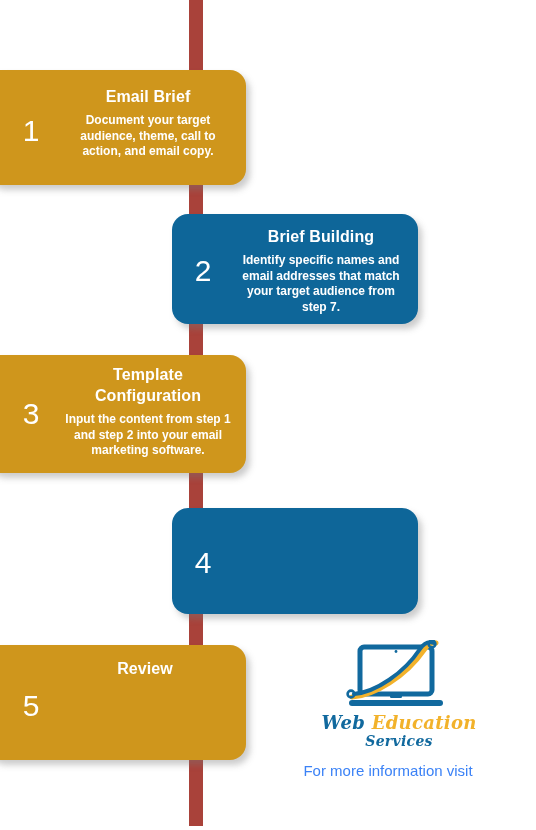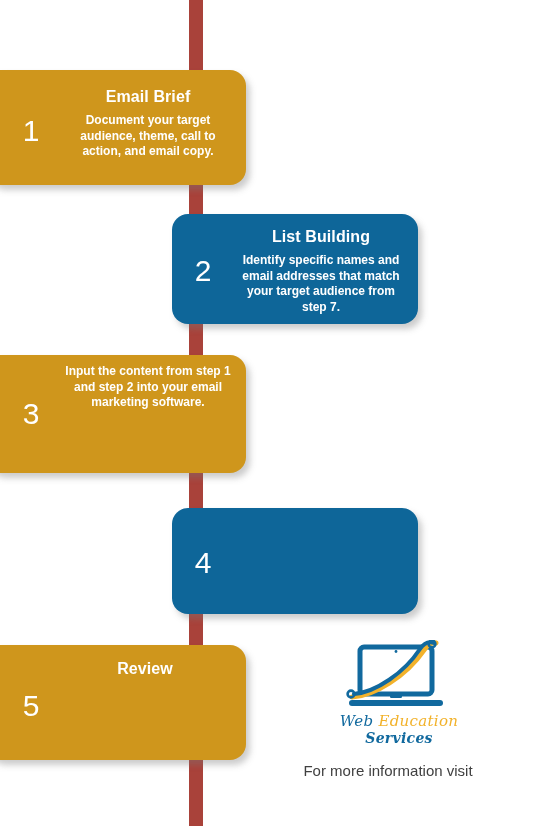--- a/index.html
+++ b/index.html
@@ -108,44 +108,44 @@
   #brand-logo-mark {
     display: block;
     margin: 0 auto;
   }
   #brand-wordmark {
     margin-top: 2px;
     line-height: 1.05;
     font-family: "DejaVu Serif", serif;
   }
   .wordmark-line1 {
-    font-size: 15px;
+    font-size: 18px;
     font-style: italic;
-    font-weight: normal;
+    font-weight: bold;
     letter-spacing: 0.3px;
   }
   .wordmark-web  { color: #11699E; }
   .wordmark-edu  { color: #F2B22B; }
   .wordmark-line2 {
     font-size: 14px;
     font-style: italic;
     font-weight: bold;
     color: #11699E;
     letter-spacing: 0.3px;
     display: block;
     margin-top: 1px;
   }
 
   #footer-cta {
     position: absolute;
     left: 240px;
     top: 760px;
     width: 296px;
     text-align: center;
-    color: #404040;
+    color: #3b82f6;
     font-size: 15px;
     line-height: 21px;
     z-index: 2;
   }
   #footer-cta span { display: block; }
 </style>
 </head>
 <body>
 
 <div id="timeline-spine"></div>
@@ -154,28 +154,29 @@
   <div class="step-number">1</div>
   <div class="step-content">
     <div class="step-title">Email Brief</div>
     <div class="step-desc">Document your target audience, theme, call to action, and email copy.</div>
   </div>
 </div>
 
 <div class="step-box blue" id="step-box-2">
   <div class="step-number">2</div>
   <div class="step-content">
-    <div class="step-title">List Building</div>
+    <div class="step-title">Brief Building</div>
     <div class="step-desc">Identify specific names and email addresses that match your target audience from step 7.</div>
   </div>
 </div>
 
 <div class="step-box gold" id="step-box-3">
   <div class="step-number">3</div>
   <div class="step-content">
+    <div class="step-title">Template Configuration</div>
     <div class="step-desc">Input the content from step 1 and step 2 into your email marketing software.</div>
   </div>
 </div>
 
 <div class="step-box blue" id="step-box-4">
   <div class="step-number">4</div>
 </div>
 
 <div class="step-box gold" id="step-box-5">
   <div class="step-number">5</div>

